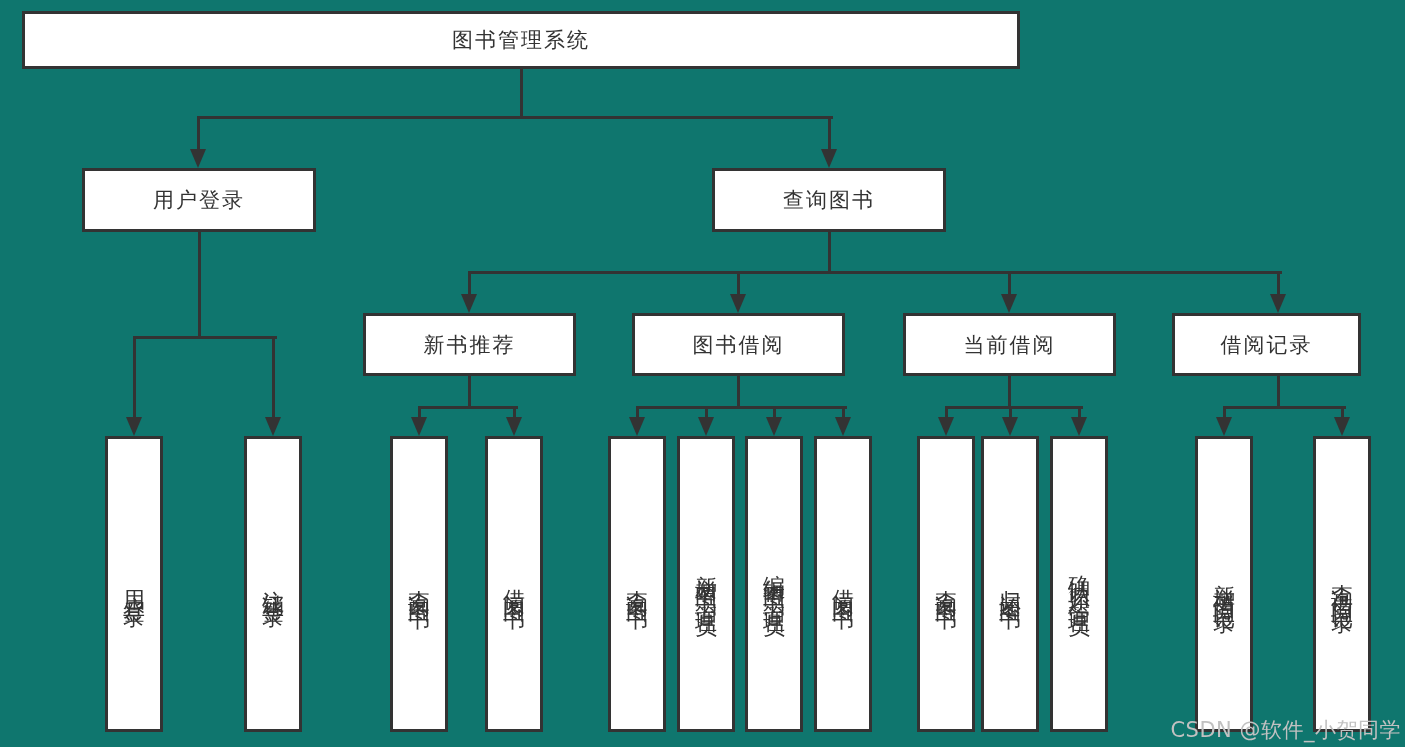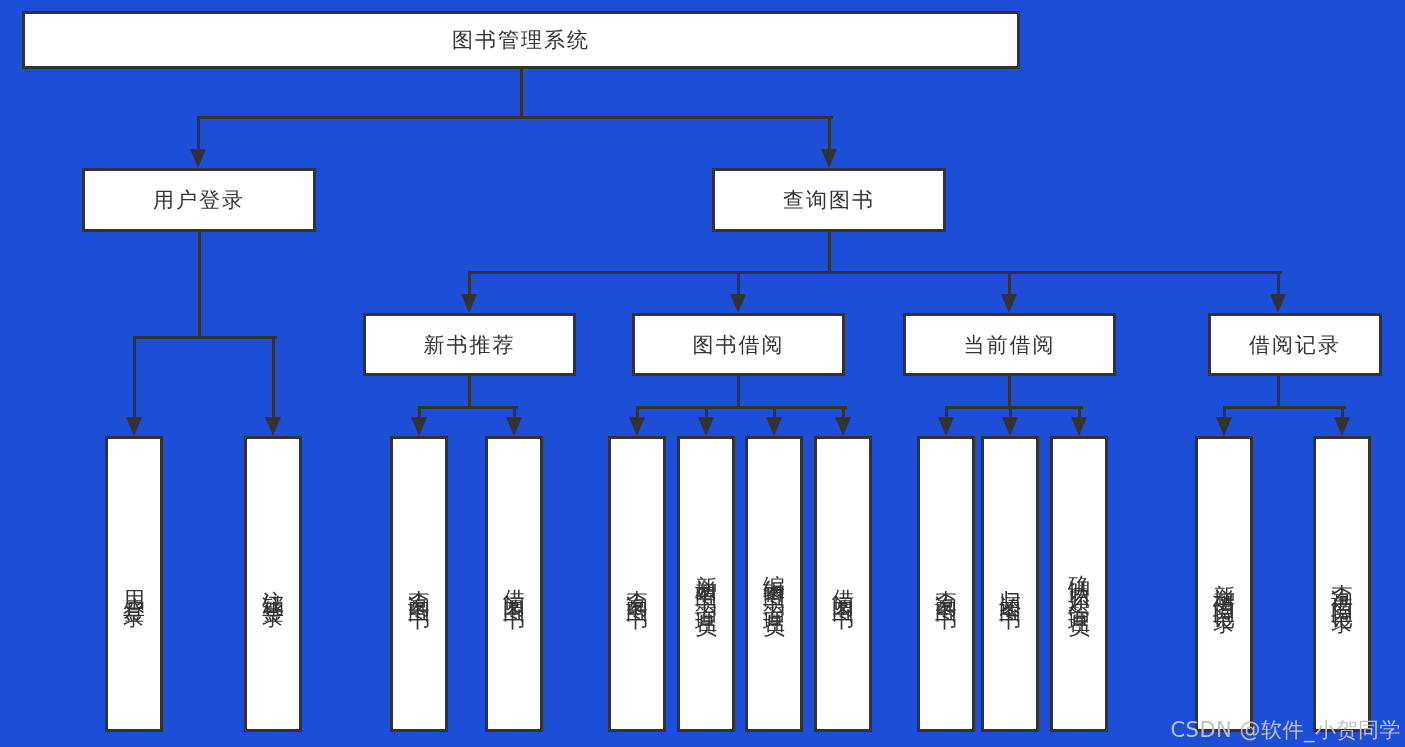--- a/index.html
+++ b/index.html
@@ -1,20 +1,20 @@
 <!DOCTYPE html>
 <html><head>
 <meta charset="utf-8">
 <style>
   html, body { margin: 0; padding: 0; background: #ffffff; }
   #canvas {
     position: relative;
     width: 1405px;
     height: 747px;
-    background: #1d4ed8;
+    background: #0f766e;
     font-family: "DejaVu Sans", "Liberation Sans", sans-serif;
     color: #333333;
     overflow: hidden;
   }
   .node {
     position: absolute;
     box-sizing: border-box;
     border: 3px solid #333333;
     background: #ffffff;
     display: flex;
@@ -74,21 +74,21 @@
 
   <div class="node" style="left:632px; top:313px; width:213px; height:63px;">
     <span class="lbl">图书借阅</span>
   </div>
   <div class="node" style="left:363px; top:313px; width:213px; height:63px;">
     <span class="lbl">新书推荐</span>
   </div>
   <div class="node" style="left:903px; top:313px; width:213px; height:63px;justify-content:center;">
     <span class="lbl">当前借阅</span>
   </div>
-  <div class="node" style="left:1208px; top:313px; width:174px; height:63px;">
+  <div class="node" style="left:1172px; top:313px; width:189px; height:63px;">
     <span class="lbl">借阅记录</span>
   </div>
 
   <div class="node leaf" style="left:105px; top:436px; width:58px; height:296px;">
     <span class="lbl">用户登录</span>
   </div>
   <div class="node leaf" style="left:244px; top:436px; width:58px; height:296px;">
     <span class="lbl">注销登录</span>
   </div>
   <div class="node leaf" style="left:390px; top:436px; width:58px; height:296px;">

